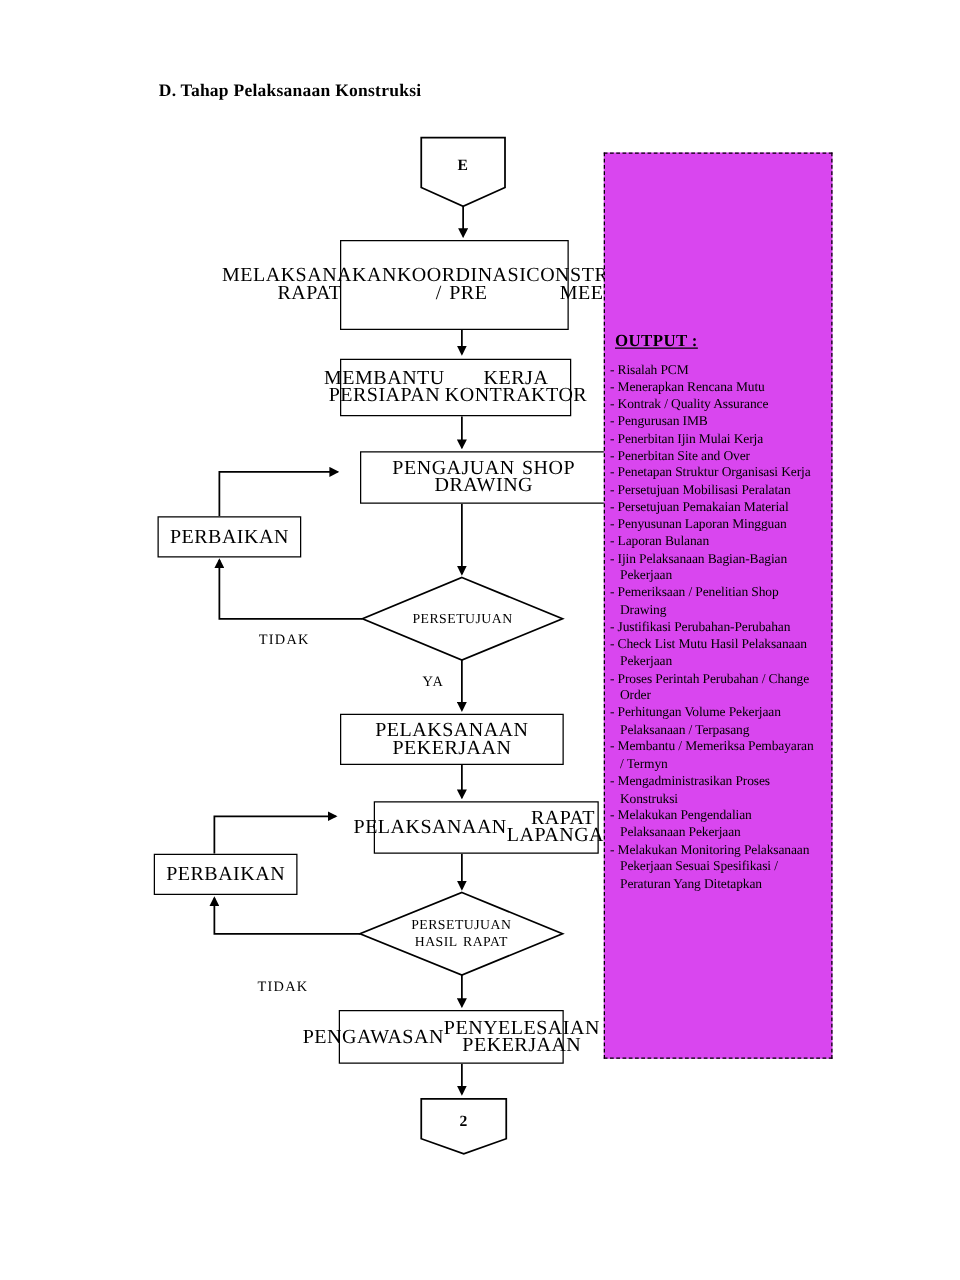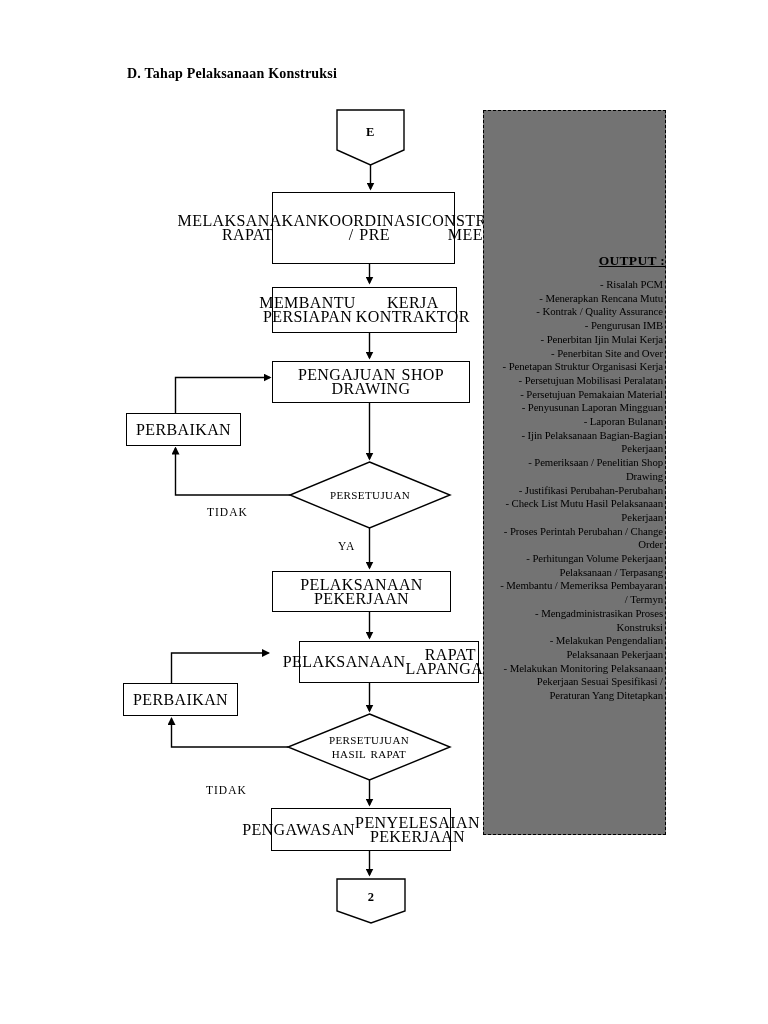--- a/index.html
+++ b/index.html
@@ -24,22 +24,22 @@
     display:flex; flex-direction:column; align-items:center; justify-content:center;
     text-align:center; font-size:11px; line-height:14px;
     letter-spacing:0.4px; word-spacing:1.5px;
   }
   .pent-label { font-weight:bold; font-size:12.5px; letter-spacing:0.5px; }
   .edge-label {
     position:absolute; z-index:2; font-size:11.5px;
     letter-spacing:1px; text-align:left;
   }
   .output-panel {
-    position:absolute; left:483px; top:110px; width:183px; height:725px;
-    box-sizing:border-box; border:1.5px dashed #000; z-index:2; background:#737373;text-align:right;
+    position:absolute; left:483px; top:122px; width:183px; height:725px;
+    box-sizing:border-box; border:1.5px dashed #000; z-index:2; background:#d946ef;
   }
   .output-heading {
     margin:142px 0 0 8px; font-size:13.5px; font-weight:bold;
     text-decoration:underline; letter-spacing:0.3px;
   }
   .output-list {
     margin:9px 0 0 0; padding:0 2px 0 4px; list-style:none;
     font-size:10.8px; line-height:13.7px; letter-spacing:-0.1px;
   }
   .output-list .line.cont { padding-left:8px; }
@@ -86,21 +86,21 @@
 
   <div class="node" style="left:272px; top:192px; width:183px; height:72px;">
       <div>MELAKSANAKAN RAPAT</div>
       <div>KOORDINASI / PRE</div>
       <div>CONSTRUCTION MEETING</div>
     </div>
   <div class="node" style="left:272px; top:287px; width:185px; height:46px;align-items:center;">
       <div>MEMBANTU PERSIAPAN</div>
       <div>KERJA KONTRAKTOR</div>
     </div>
-  <div class="node" style="left:272px; top:361px; width:198px; height:42px;">
+  <div class="node" style="left:288px; top:361px; width:198px; height:42px;">
       <div>PENGAJUAN SHOP DRAWING</div>
     </div>
   <div class="node" style="left:126px; top:413px; width:115px; height:33px;">
       <div>PERBAIKAN</div>
     </div>
   <div class="node" style="left:272px; top:571px; width:179px; height:41px;">
       <div>PELAKSANAAN PEKERJAAN</div>
     </div>
   <div class="node" style="left:271px; top:641px; width:180px; height:42px;margin-left:28px;">
       <div>PELAKSANAAN</div>

